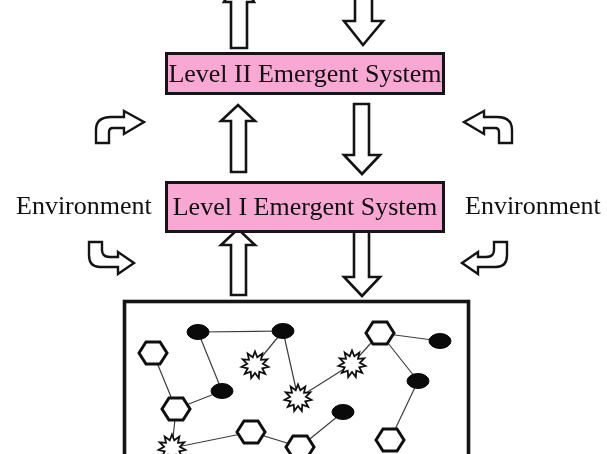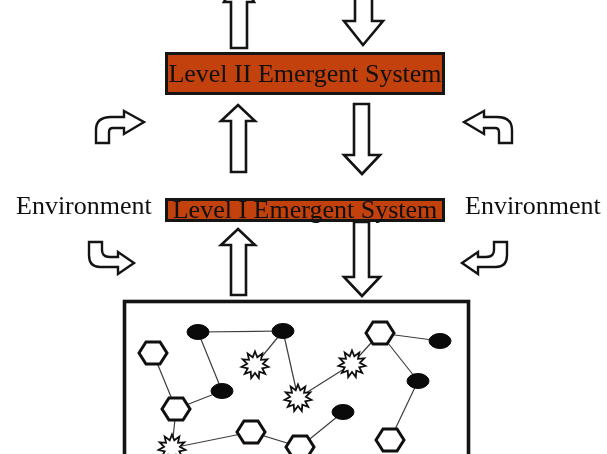--- a/index.html
+++ b/index.html
@@ -10,27 +10,27 @@
     overflow:hidden;
     font-family:"Liberation Serif","DejaVu Serif",serif;
     color:#101010;
   }
   .arrow-layer{position:absolute;left:0;top:0;width:607px;height:454px;}
   .level-box{
     position:absolute;
     left:165px;width:280px;
     box-sizing:border-box;
     border:3px solid #151515;
-    background:#c2410c;
+    background:#f9a8d4;
     display:flex;align-items:center;justify-content:center;
     font-size:26px;
     white-space:nowrap;
   }
   #level2-box{top:52px;height:43px;}
-  #level1-box{top:198px;height:24px;}
+  #level1-box{top:181px;height:52px;}
   .env-label{
     position:absolute;top:191px;
     font-size:26px;
     white-space:nowrap;
   }
   #env-left{left:16px;}
   #env-right{left:465px;}
   .block-arrow{fill:#ffffff;stroke:#141414;stroke-width:2.6;stroke-linejoin:miter;}
   .curved-arrow{fill:#ffffff;stroke:#141414;stroke-width:2.4;stroke-linejoin:miter;}
   .net-rect{fill:#ffffff;stroke:#141414;stroke-width:3.6;}

